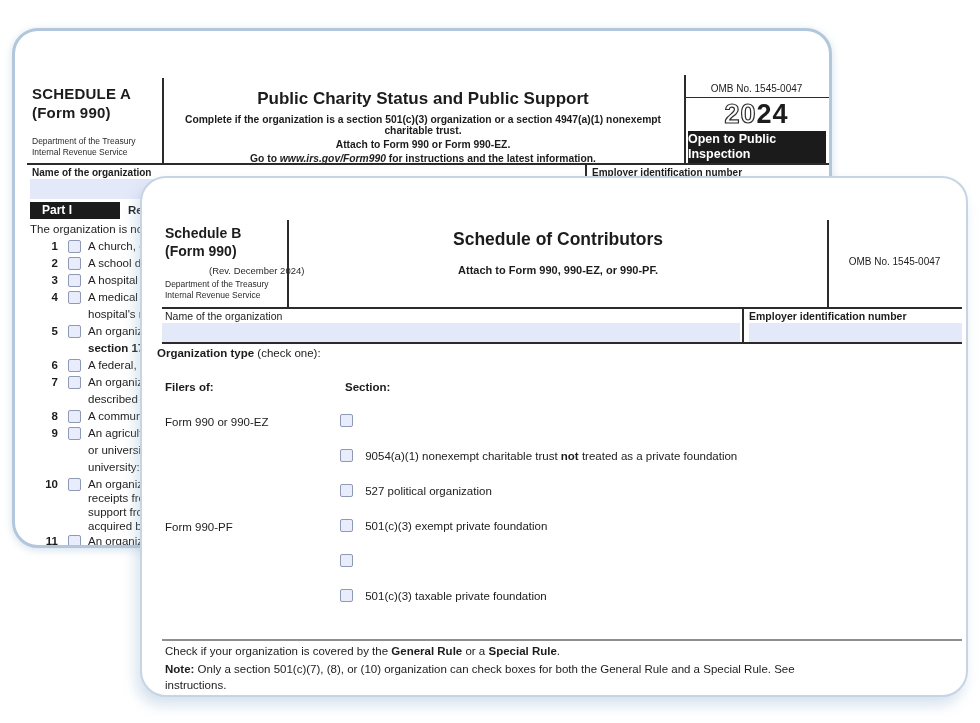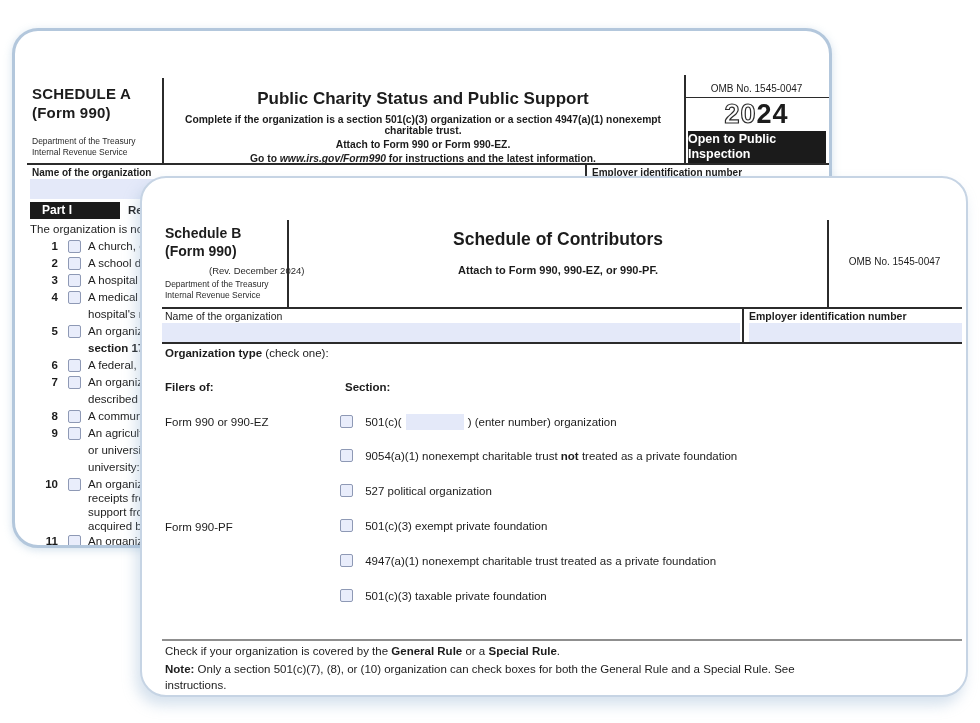--- a/index.html
+++ b/index.html
@@ -218,50 +218,48 @@
 
     <div class="hline" style="left:20px; top:129px; width:800px;"></div>
 
     <div class="abs lbl2" style="left:23px; top:132px;">Name of the organization</div>
     <div class="field" style="left:20px; top:145px; width:578px; height:19px;"></div>
     <div class="vline" style="left:600px; top:129px; height:36px;"></div>
     <div class="abs lbl2 b" style="left:607px; top:132px;">Employer identification number</div>
     <div class="field" style="left:607px; top:145px; width:213px; height:19px;"></div>
     <div class="hline" style="left:20px; top:164px; width:800px; height:2px;"></div>
 
-    <div class="abs btxt" style="left:23px; top:169px;"><span class="b">Organization type</span><span> (check one):</span></div>
+    <div class="abs btxt" style="left:15px; top:169px;"><span class="b">Organization type</span><span> (check one):</span></div>
 
     <div class="abs btxt b" style="left:23px; top:203px;">Filers of:</div>
     <div class="abs btxt b" style="left:203px; top:203px;">Section:</div>
 
     <div class="row-line" style="left:23px; top:238px;">Form 990 or 990-EZ</div>
     <div class="row-line" style="left:198px; top:236px;">
       <span class="cb" style="vertical-align:-2px;"></span>
-      <span style="margin-left:9px;"><span>501(c)(</span><span class="num-field"></span><span>) (enter number) organization</span></span>
     </div>
 
     <div class="row-line" style="left:198px; top:271px;">
       <span class="cb" style="vertical-align:-2px;"></span>
       <span style="margin-left:9px;"><span>9054(a)(1) nonexempt charitable trust </span><span class="b">not</span><span> treated as a private foundation</span></span>
     </div>
 
     <div class="row-line" style="left:198px; top:306px;">
       <span class="cb" style="vertical-align:-2px;"></span>
       <span style="margin-left:9px;"><span>527 political organization</span></span>
     </div>
 
     <div class="row-line" style="left:23px; top:343px;">Form 990-PF</div>
     <div class="row-line" style="left:198px; top:341px;">
       <span class="cb" style="vertical-align:-2px;"></span>
       <span style="margin-left:9px;"><span>501(c)(3) exempt private foundation</span></span>
     </div>
 
     <div class="row-line" style="left:198px; top:376px;">
       <span class="cb" style="vertical-align:-2px;"></span>
-      <span style="margin-left:9px;"><span>4947(a)(1) nonexempt charitable trust treated as a private foundation</span></span>
     </div>
 
     <div class="row-line" style="left:198px; top:411px;">
       <span class="cb" style="vertical-align:-2px;"></span>
       <span style="margin-left:9px;"><span>501(c)(3) taxable private foundation</span></span>
     </div>
 
     <div class="greyline" style="left:20px; top:461px; width:800px;"></div>
     <div class="abs btxt" style="left:23px; top:467px; white-space:nowrap;"><span>Check if your organization is covered by the </span><span class="b">General Rule</span><span> or a </span><span class="b">Special Rule</span><span>.</span></div>
     <div class="abs btxt" style="left:23px; top:485px; white-space:nowrap;"><span class="b">Note:</span><span> Only a section 501(c)(7), (8), or (10) organization can check boxes for both the General Rule and a Special Rule. See</span></div>

